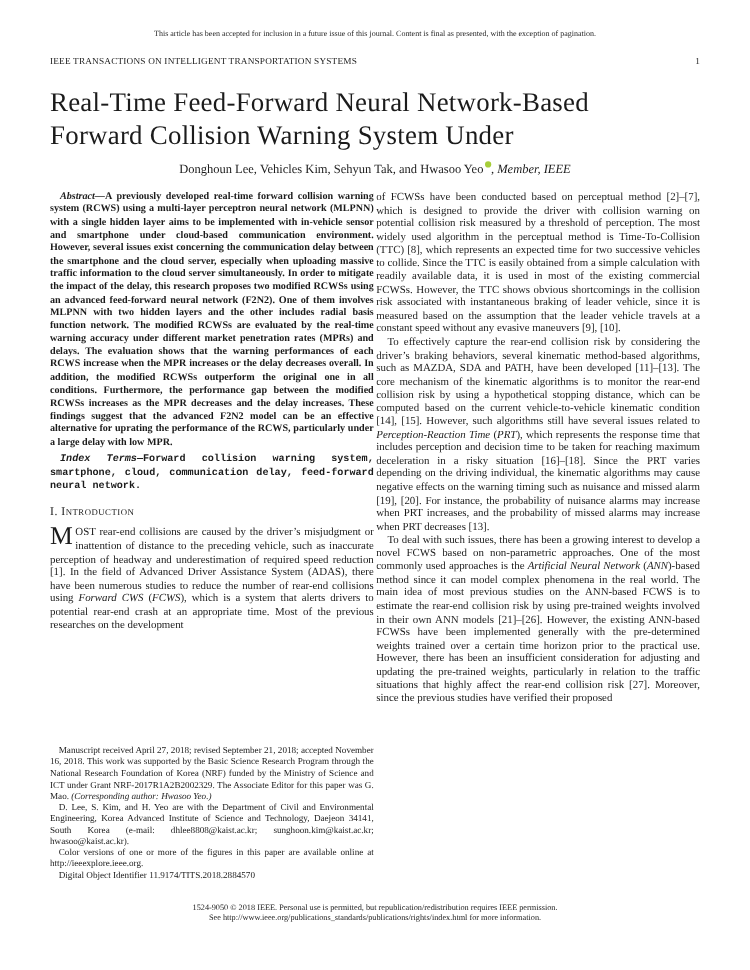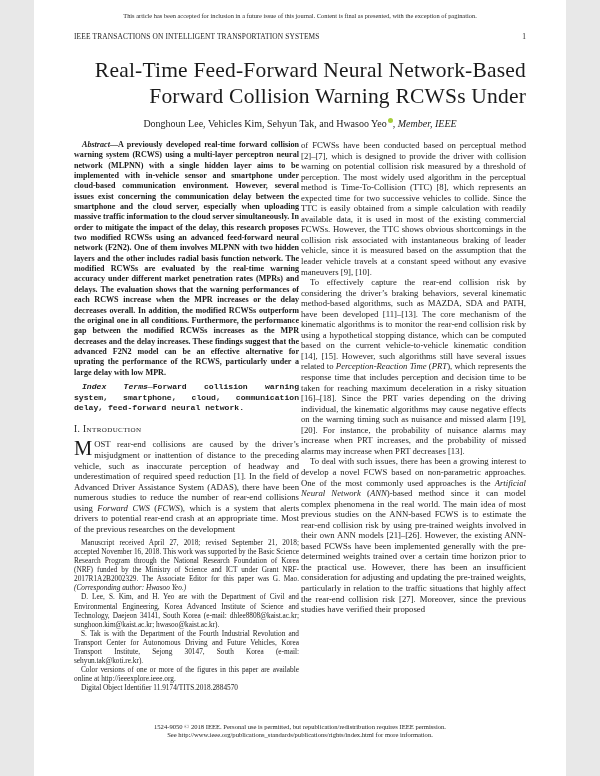--- a/index.html
+++ b/index.html
@@ -1,26 +1,26 @@
 <!DOCTYPE html>
 <html><head>
 <meta charset="utf-8">
 <style>
   html,body{margin:0;padding:0;background:#e8e8e8;}
   .page{
-    width:532px;height:776px;box-sizing:border-box;margin:0 auto;
+    width:600px;height:776px;box-sizing:border-box;margin:0 auto;
     background:#ffffff;color:#1b1b1b;position:relative;
-    padding:12px 40px 0 40px;
+    padding:24px 40px 0 40px;
     font-family:"Liberation Serif", serif;
     overflow:hidden;
   }
   .notice{font-size:6.4px;text-align:center;color:#2a2a2a;white-space:nowrap;}
   .running-head{display:flex;justify-content:space-between;align-items:baseline;
     font-size:7.4px;margin-top:13px;letter-spacing:0.15px;}
-  h1.title{font-weight:400;text-align:right;font-size:21.5px;line-height:25.5px;
+  h1.title{font-weight:400;text-align:left;font-size:21.5px;line-height:25.5px;
     margin:17px 0 0 0;letter-spacing:0.2px;}
   .title-line{display:block;}
   .authors{text-align:center;font-size:10px;margin-top:9px;}
   .orcid{display:inline-block;width:5px;height:5px;border-radius:50%;
     background:#A6CE39;margin-left:1px;position:relative;top:-4px;}
   .it{font-style:italic;}
   .cols{display:flex;gap:2px;margin-top:11px;height:552px;}
   .col{flex:1;min-width:0;overflow:hidden;}
   .col-left{display:flex;flex-direction:column;}
   p.abstract{font-size:8.1px;line-height:10.35px;font-weight:bold;
@@ -43,40 +43,39 @@
 
   <div class="notice">This article has been accepted for inclusion in a future issue of this journal. Content is final as presented, with the exception of pagination.</div>
 
   <div class="running-head">
     <span>IEEE TRANSACTIONS ON INTELLIGENT TRANSPORTATION SYSTEMS</span>
     <span>1</span>
   </div>
 
   <h1 class="title">
     <span class="title-line">Real-Time Feed-Forward Neural Network-Based</span>
-    <span class="title-line">Forward Collision Warning RCWSs Under</span>
+    <span class="title-line">Forward Collision Warning System Under</span>
   </h1>
 
   <div class="authors"><span>Donghoun Lee, Vehicles Kim, Sehyun Tak, and Hwasoo Yeo</span><span class="orcid"></span><span>, </span><span class="it">Member, IEEE</span></div>
 
   <div class="cols">
 
     <div class="col col-left">
       <p class="abstract"><span class="it">Abstract—</span><span>A previously developed real-time forward collision warning system (RCWS) using a multi-layer perceptron neural network (MLPNN) with a single hidden layer aims to be implemented with in-vehicle sensor and smartphone under cloud-based communication environment. However, several issues exist concerning the communication delay between the smartphone and the cloud server, especially when uploading massive traffic information to the cloud server simultaneously. In order to mitigate the impact of the delay, this research proposes two modified RCWSs using an advanced feed-forward neural network (F2N2). One of them involves MLPNN with two hidden layers and the other includes radial basis function network. The modified RCWSs are evaluated by the real-time warning accuracy under different market penetration rates (MPRs) and delays. The evaluation shows that the warning performances of each RCWS increase when the MPR increases or the delay decreases overall. In addition, the modified RCWSs outperform the original one in all conditions. Furthermore, the performance gap between the modified RCWSs increases as the MPR decreases and the delay increases. These findings suggest that the advanced F2N2 model can be an effective alternative for uprating the performance of the RCWS, particularly under a large delay with low MPR.</span></p>
 
       <p class="abstract terms"><span class="it">Index Terms—</span><span>Forward collision warning system, smartphone, cloud, communication delay, feed-forward neural network.</span></p>
 
       <h2 class="sec">I. Introduction</h2>
 
       <p class="body"><span class="dropcap">M</span><span>OST rear-end collisions are caused by the driver’s misjudgment or inattention of distance to the preceding vehicle, such as inaccurate perception of headway and underestimation of required speed reduction [1]. In the field of Advanced Driver Assistance System (ADAS), there have been numerous studies to reduce the number of rear-end collisions using </span><span class="it">Forward CWS</span><span> (</span><span class="it">FCWS</span><span>), which is a system that alerts drivers to potential rear-end crash at an appropriate time. Most of the previous researches on the development</span></p>
 
       <div class="footnotes">
         <p><span>Manuscript received April 27, 2018; revised September 21, 2018; accepted November 16, 2018. This work was supported by the Basic Science Research Program through the National Research Foundation of Korea (NRF) funded by the Ministry of Science and ICT under Grant NRF-2017R1A2B2002329. The Associate Editor for this paper was G. Mao. </span><span class="it">(Corresponding author: Hwasoo Yeo.)</span></p>
         <p><span>D. Lee, S. Kim, and H. Yeo are with the Department of Civil and Environmental Engineering, Korea Advanced Institute of Science and Technology, Daejeon 34141, South Korea (e-mail: dhlee8808@kaist.ac.kr; sunghoon.kim@kaist.ac.kr; hwasoo@kaist.ac.kr).</span></p>
-        <p><span>S. Tak is with the Department of the Fourth Industrial Revolution and Transport Center for Autonomous Driving and Future Vehicles, Korea Transport Institute, Sejong 30147, South Korea (e-mail: sehyun.tak@koti.re.kr).</span></p>
         <p><span>Color versions of one or more of the figures in this paper are available online at http://ieeexplore.ieee.org.</span></p>
         <p><span>Digital Object Identifier 11.9174/TITS.2018.2884570</span></p>
       </div>
     </div>
 
     <div class="col col-right">
       <p class="body"><span>of FCWSs have been conducted based on perceptual method [2]–[7], which is designed to provide the driver with collision warning on potential collision risk measured by a threshold of perception. The most widely used algorithm in the perceptual method is Time-To-Collision (TTC) [8], which represents an expected time for two successive vehicles to collide. Since the TTC is easily obtained from a simple calculation with readily available data, it is used in most of the existing commercial FCWSs. However, the TTC shows obvious shortcomings in the collision risk associated with instantaneous braking of leader vehicle, since it is measured based on the assumption that the leader vehicle travels at a constant speed without any evasive maneuvers [9], [10].</span></p>
       <p class="body indent"><span>To effectively capture the rear-end collision risk by considering the driver’s braking behaviors, several kinematic method-based algorithms, such as MAZDA, SDA and PATH, have been developed [11]–[13]. The core mechanism of the kinematic algorithms is to monitor the rear-end collision risk by using a hypothetical stopping distance, which can be computed based on the current vehicle-to-vehicle kinematic condition [14], [15]. However, such algorithms still have several issues related to </span><span class="it">Perception-Reaction Time</span><span> (</span><span class="it">PRT</span><span>), which represents the response time that includes perception and decision time to be taken for reaching maximum deceleration in a risky situation [16]–[18]. Since the PRT varies depending on the driving individual, the kinematic algorithms may cause negative effects on the warning timing such as nuisance and missed alarm [19], [20]. For instance, the probability of nuisance alarms may increase when PRT increases, and the probability of missed alarms may increase when PRT decreases [13].</span></p>
       <p class="body indent"><span>To deal with such issues, there has been a growing interest to develop a novel FCWS based on non-parametric approaches. One of the most commonly used approaches is the </span><span class="it">Artificial Neural Network</span><span> (</span><span class="it">ANN</span><span>)-based method since it can model complex phenomena in the real world. The main idea of most previous studies on the ANN-based FCWS is to estimate the rear-end collision risk by using pre-trained weights involved in their own ANN models [21]–[26]. However, the existing ANN-based FCWSs have been implemented generally with the pre-determined weights trained over a certain time horizon prior to the practical use. However, there has been an insufficient consideration for adjusting and updating the pre-trained weights, particularly in relation to the traffic situations that highly affect the rear-end collision risk [27]. Moreover, since the previous studies have verified their proposed</span></p>
     </div>

